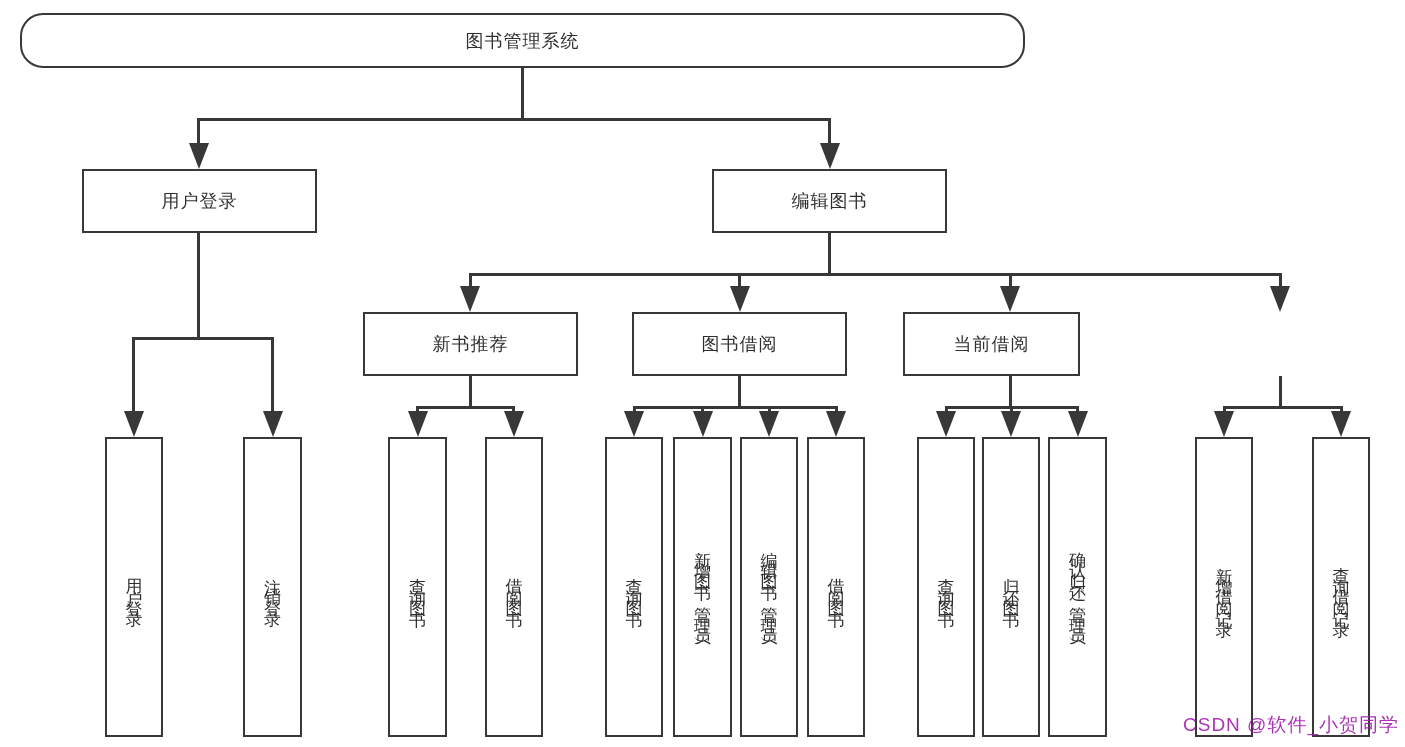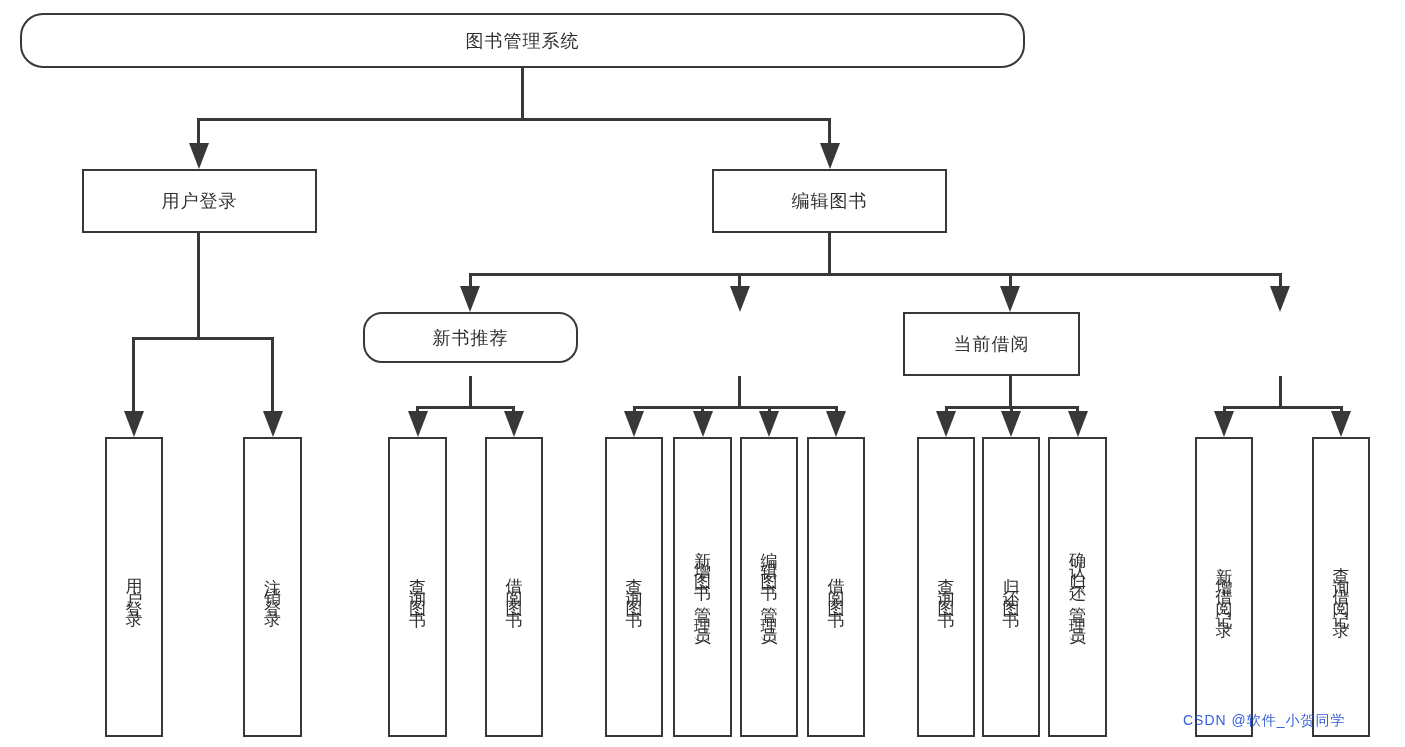--- a/index.html
+++ b/index.html
@@ -49,22 +49,22 @@
     width: 0;
     height: 0;
     border-left: 10px solid transparent;
     border-right: 10px solid transparent;
     border-top: 26px solid #383838;
   }
   #watermark {
     position: absolute;
     left: 1183px;
     top: 712px;
-    font-size: 14px;
-    color: #1d4ed8;
+    font-size: 19px;
+    color: #a21caf;
     letter-spacing: 1px;
     z-index: 10;
     white-space: nowrap;
     opacity: 0.9;
   }
 </style>
 </head>
 <body>
 
 <div id="canvas">
@@ -98,22 +98,25 @@
   <div class="hline" style="left:469px; top:273px; width:812px;"></div>
   <div class="vline" style="left:469px; top:273px; height:16px;"></div>
   <div class="arrow" style="left:460px; top:286px;"></div>
   <div class="vline" style="left:738px; top:273px; height:16px;"></div>
   <div class="arrow" style="left:730px; top:286px;"></div>
   <div class="vline" style="left:1009px; top:273px; height:16px;"></div>
   <div class="arrow" style="left:1000px; top:286px;"></div>
   <div class="vline" style="left:1279px; top:273px; height:16px;"></div>
   <div class="arrow" style="left:1270px; top:286px;"></div>
 
-  <div class="node" style="left:363px; top:312px; width:215px; height:51px;border-radius:19px;">
+  <div class="node" style="left:363px; top:312px; width:215px; height:64px;">
     <span class="hlabel">新书推荐</span>
+  </div>
+  <div class="node" style="left:632px; top:312px; width:215px; height:64px;">
+    <span class="hlabel">图书借阅</span>
   </div>
   <div class="node" style="left:903px; top:312px; width:177px; height:64px;">
     <span class="hlabel">当前借阅</span>
   </div>
 
   <div class="vline" style="left:469px; top:376px; height:33px;"></div>
   <div class="hline" style="left:416px; top:406px; width:99px;"></div>
   <div class="vline" style="left:416px; top:406px; height:9px;"></div>
   <div class="arrow" style="left:408px; top:411px;"></div>
   <div class="vline" style="left:512px; top:406px; height:9px;"></div>

